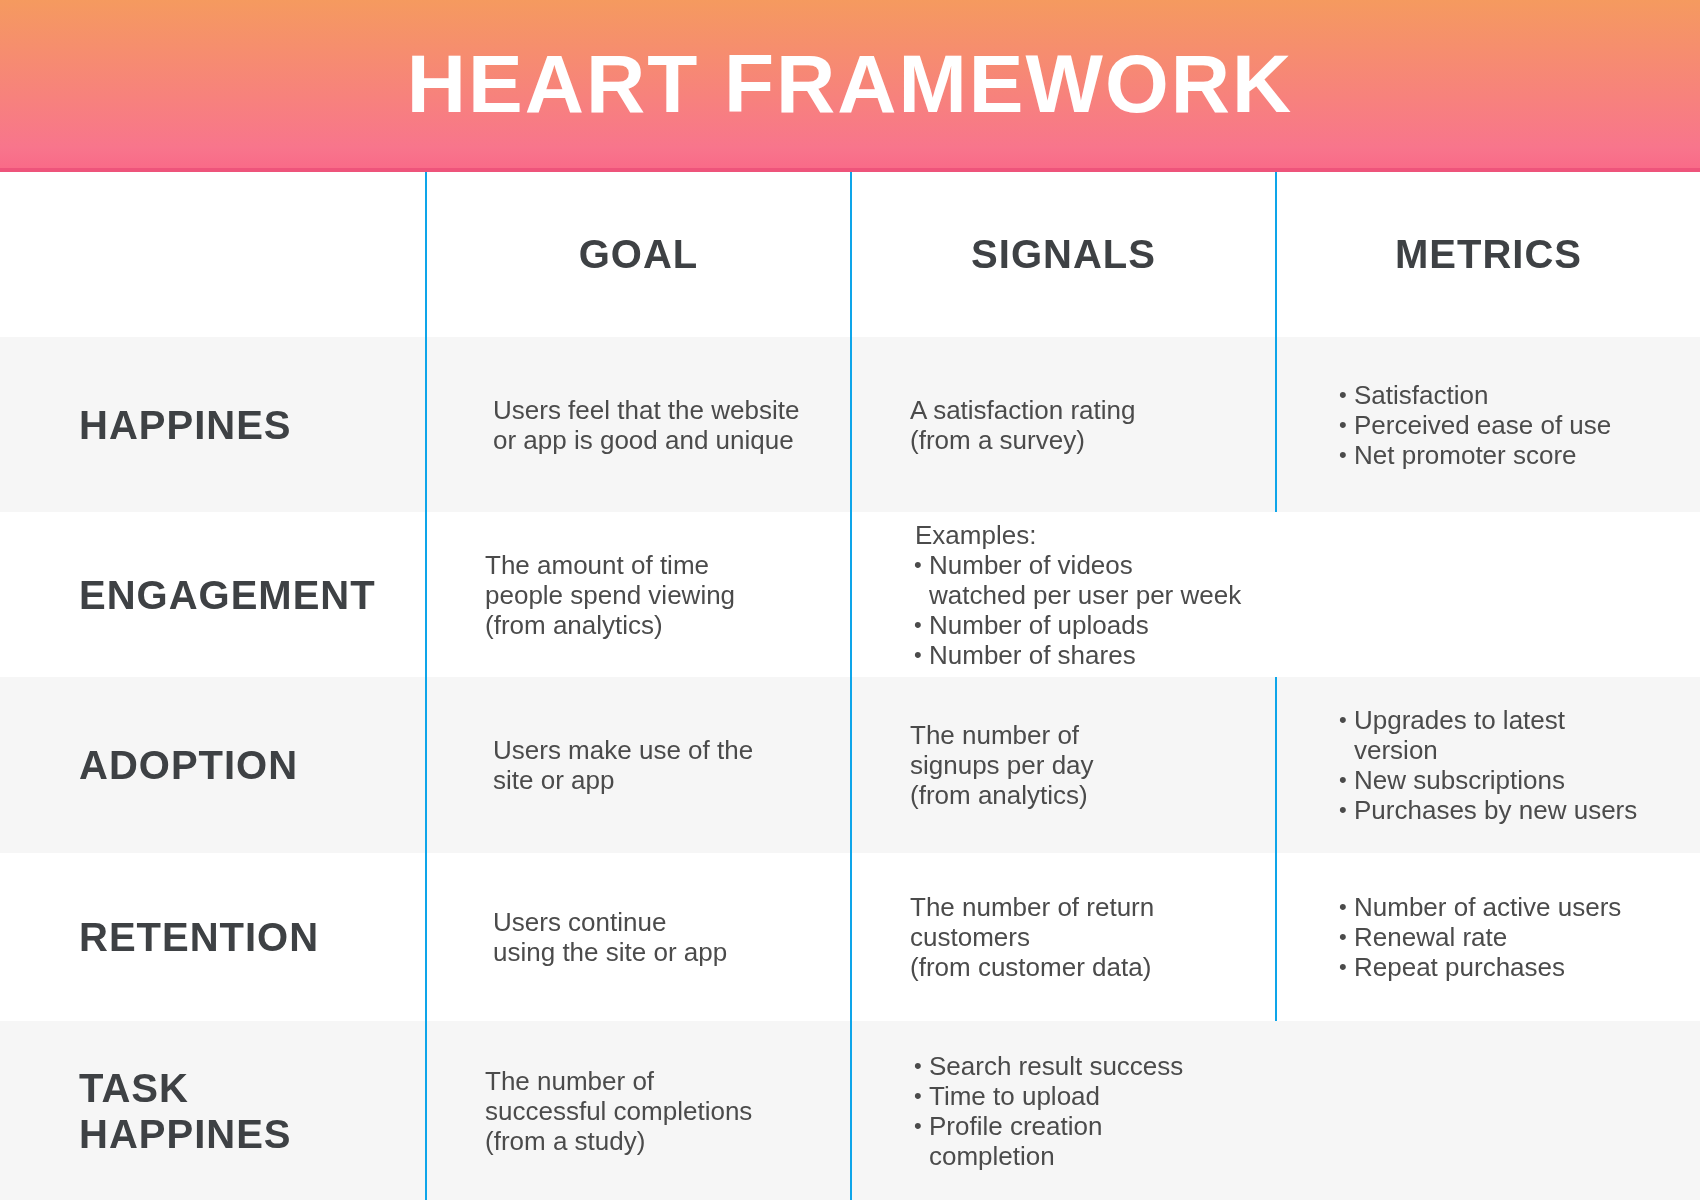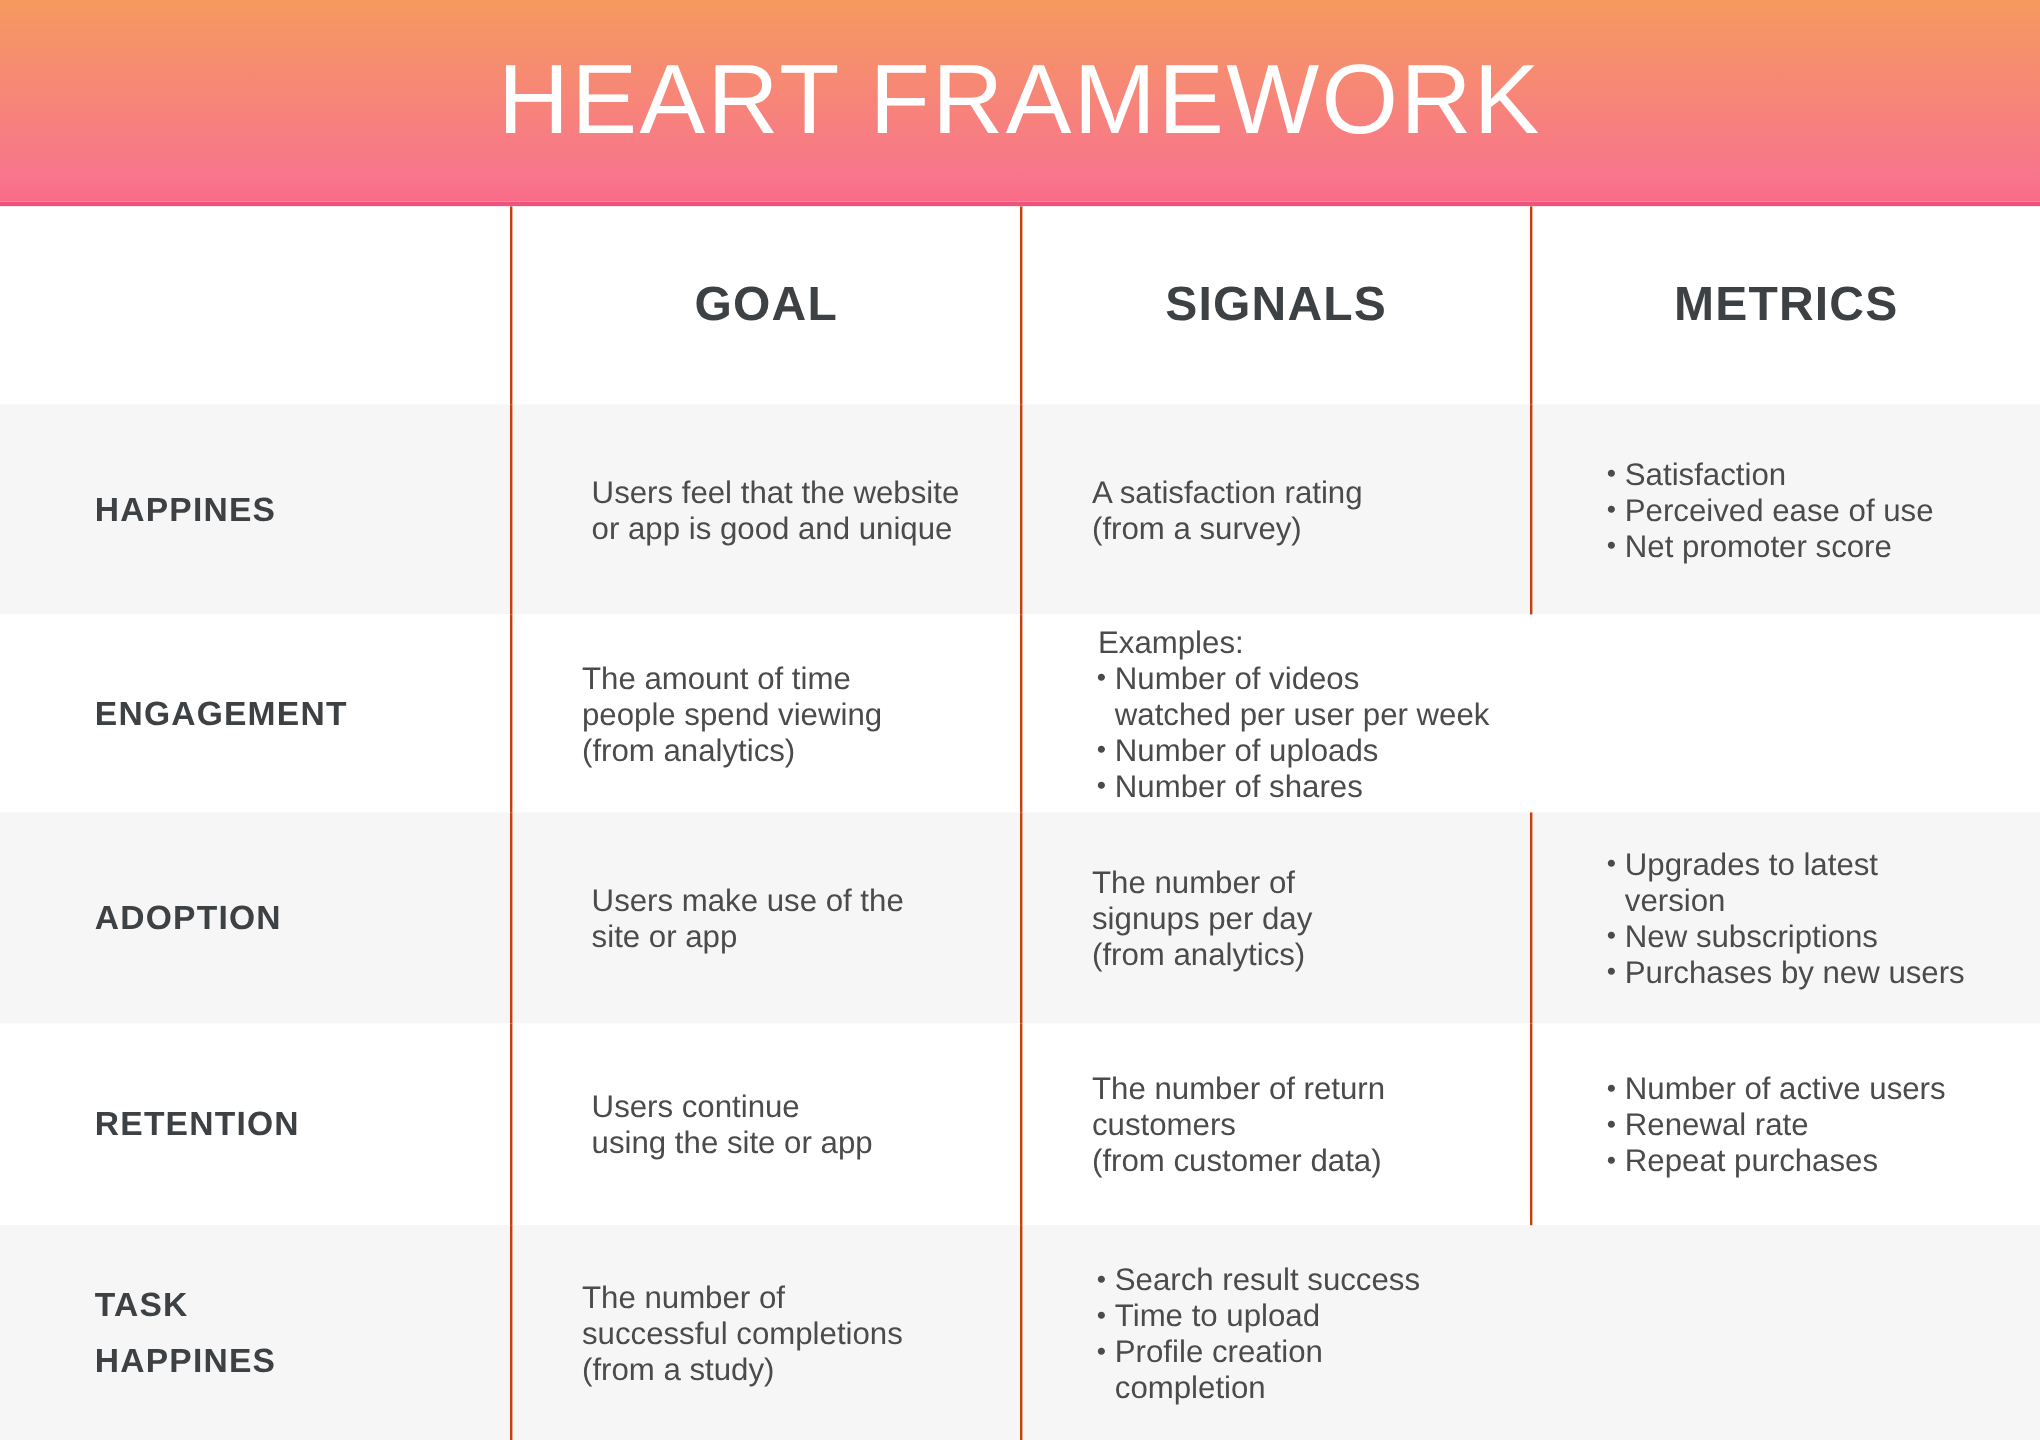--- a/index.html
+++ b/index.html
@@ -7,40 +7,40 @@
     width:1700px;height:1200px;overflow:hidden;background:#ffffff;
     font-family:"Liberation Sans", sans-serif;
   }
   .banner{
     height:172px;box-sizing:border-box;
     background:linear-gradient(180deg,#F59A5F 0%,#F8758C 88%,#F96B88 100%);
     border-bottom:4px solid #EE547B;
     display:flex;align-items:center;justify-content:center;
   }
   .title{
-    color:#ffffff;font-size:82px;font-weight:400;letter-spacing:2px;line-height:1;
+    color:#ffffff;font-size:82px;font-weight:700;letter-spacing:2px;line-height:1;
   }
   .table{width:1700px;}
   .row{display:grid;grid-template-columns:425px 425px 425px 425px;}
   .cell{box-sizing:border-box;min-width:0;}
-  .cell + .cell{border-left:2px solid #c2410c;}
+  .cell + .cell{border-left:2px solid #0ea5e9;}
   .row-head{height:165px;background:#ffffff;}
   .row-1{height:175px;background:#F6F6F6;}
   .row-2{height:165px;background:#ffffff;}
   .row-3{height:176px;background:#F6F6F6;}
   .row-4{height:168px;background:#ffffff;}
   .row-5{height:179px;background:#F6F6F6;}
   .col-head{
     display:flex;align-items:center;justify-content:center;
     font-size:40px;font-weight:700;letter-spacing:1px;color:#3E4144;
   }
   .label-cell{
     display:flex;align-items:center;
     padding-left:79px;
-    font-size:28px;font-weight:700;letter-spacing:1px;color:#3E4144;
+    font-size:40px;font-weight:700;letter-spacing:1px;color:#3E4144;
     line-height:46px;white-space:pre-line;
   }
   .body-cell{
     display:flex;flex-direction:column;justify-content:center;
     font-size:26px;line-height:30px;color:#4B4B4B;
   }
   .goal-cell{padding-left:66px;padding-right:20px;white-space:pre-line;}
   .signals-cell{padding-left:58px;padding-right:36px;white-space:pre-line;}
   .metrics-cell{padding-left:62px;padding-right:14px;}
   .metric-intro{margin-left:1px;}

